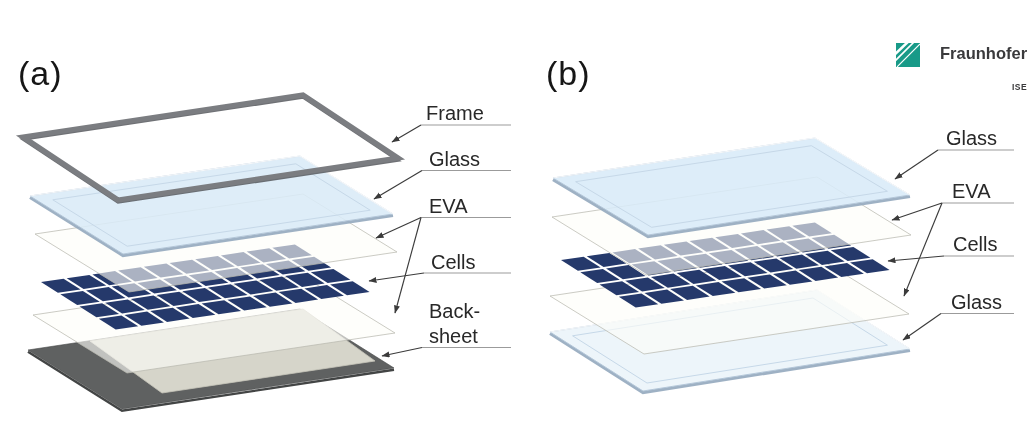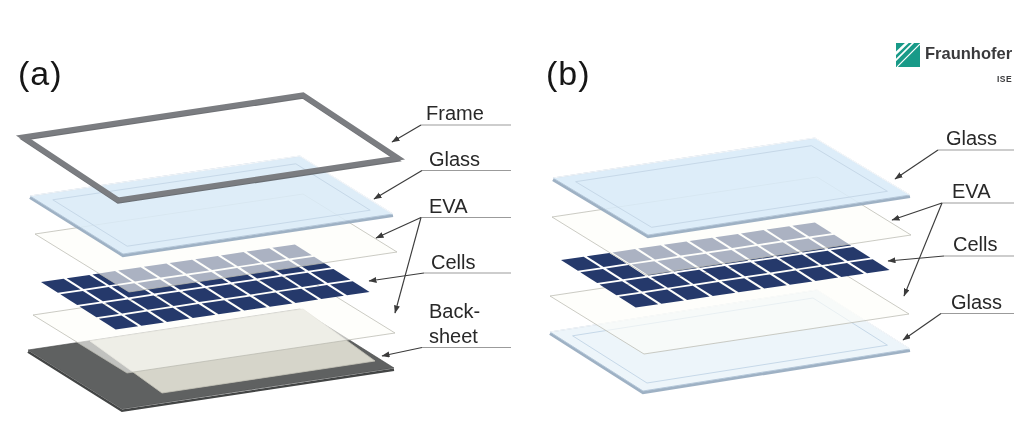--- a/index.html
+++ b/index.html
@@ -10,25 +10,25 @@
   .stage svg.main{position:absolute;left:0;top:0;}
   .fig-label{
     position:absolute;font-size:34px;line-height:1;color:#161616;letter-spacing:1px;
   }
   .fig-label.a{left:18px;top:56px;}
   .fig-label.b{left:546px;top:56px;}
   .footer-note{
     position:absolute;left:494px;top:398px;font-size:20px;color:#262626;
   }
   .logo{
-    position:absolute;left:896px;top:43px;display:flex;align-items:flex-start;gap:5px;
+    position:absolute;left:896px;top:43px;display:flex;align-items:flex-start;gap:20px;
   }
   .logo-text{display:flex;flex-direction:column;}
   .logo-brand{font-size:16.5px;font-weight:700;color:#3a3a3c;line-height:1.25;}
-  .logo-institute{font-size:8.5px;font-weight:700;color:#3a3a3c;text-align:right;line-height:1;letter-spacing:.5px;margin-top:11px;}
+  .logo-institute{font-size:8.5px;font-weight:700;color:#3a3a3c;text-align:right;line-height:1;letter-spacing:.5px;margin-top:19px;}
 </style>
 </head>
 <body>
 
 <div class="stage">
 
   <svg class="main" id="diagram-svg" width="1027" height="439" viewBox="0 0 1027 439">
       <defs>
         <marker id="arrowhead" markerWidth="9" markerHeight="7" refX="7.5" refY="3" orient="auto" markerUnits="userSpaceOnUse">
           <path d="M0,0 L8,3 L0,6 Z" fill="#3b3b3b"></path>

